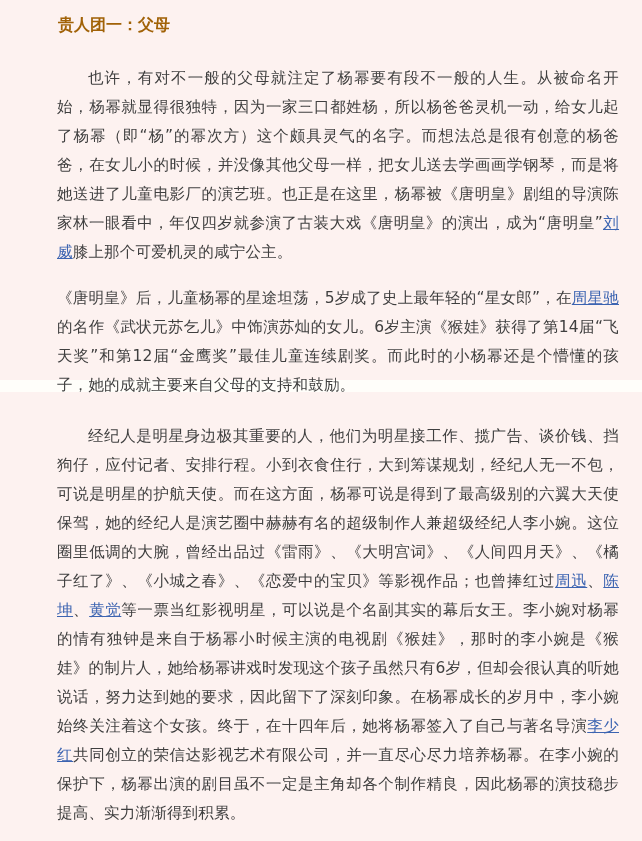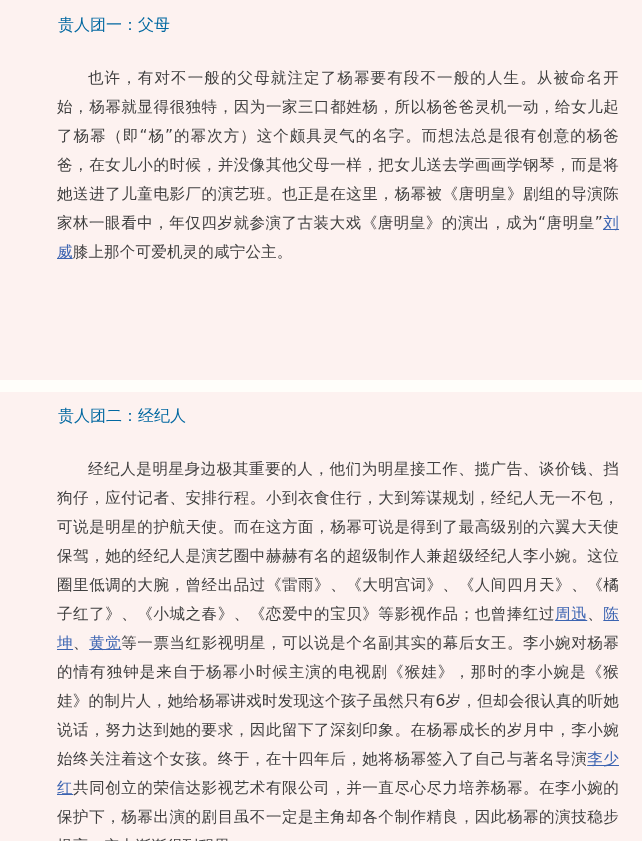--- a/index.html
+++ b/index.html
@@ -27,22 +27,22 @@
   }
   .divider {
     height: 12px;
     background: #fffefa;
   }
   h2.section-heading {
     margin: 0 0 28px 0;
     padding-left: 18px;
     font-size: 16px;
     line-height: 22px;
-    font-weight: normal;
-    color: #0369a1;
+    font-weight: bold;
+    color: #a16207;
   }
   p.para {
     margin: 17px;
     font-size: 15.5px;
     line-height: 29px;
     text-align: justify;
     color: #3f3f3f;
     letter-spacing: 0.2px;
   }
   p.para.indent {
@@ -54,23 +54,23 @@
     cursor: pointer;
   }
 </style>
 </head>
 <body>
 
 <div class="section section-1">
   <h2 class="section-heading">贵人团一：父母</h2>
   <div>
       <p class="para indent"><span>也许，有对不一般的父母就注定了杨幂要有段不一般的人生。从被命名开始，杨幂就显得很独特，因为一家三口都姓杨，所以杨爸爸灵机一动，给女儿起了杨幂（即“杨”的幂次方）这个颇具灵气的名字。而想法总是很有创意的杨爸爸，在女儿小的时候，并没像其他父母一样，把女儿送去学画画学钢琴，而是将她送进了儿童电影厂的演艺班。也正是在这里，杨幂被《唐明皇》剧组的导演陈家林一眼看中，年仅四岁就参演了古装大戏《唐明皇》的演出，成为“唐明皇”</span><a class="inline-link">刘威</a><span>膝上那个可爱机灵的咸宁公主。</span></p>
+      <p class="para"><span>《唐明皇》后，儿童杨幂的星途坦荡，5岁成了史上最年轻的“星女郎”，在</span><a class="inline-link">周星驰</a><span>的名作《武状元苏乞儿》中饰演苏灿的女儿。6岁主演《猴娃》获得了第14届“飞天奖”和第12届“金鹰奖”最佳儿童连续剧奖。而此时的小杨幂还是个懵懂的孩子，她的成就主要来自父母的支持和鼓励。</span></p>
     </div>
 </div>
 
 <div class="divider"></div>
 
 <div class="section section-2">
-  <h2 class="section-heading">贵人团二：经纪人</h2>
   <div>
       <p class="para indent"><span>经纪人是明星身边极其重要的人，他们为明星接工作、揽广告、谈价钱、挡狗仔，应付记者、安排行程。小到衣食住行，大到筹谋规划，经纪人无一不包，可说是明星的护航天使。而在这方面，杨幂可说是得到了最高级别的六翼大天使保驾，她的经纪人是演艺圈中赫赫有名的超级制作人兼超级经纪人李小婉。这位圈里低调的大腕，曾经出品过《雷雨》、《大明宫词》、《人间四月天》、《橘子红了》、《小城之春》、《恋爱中的宝贝》等影视作品；也曾捧红过</span><a class="inline-link">周迅</a><span>、</span><a class="inline-link">陈坤</a><span>、</span><a class="inline-link">黄觉</a><span>等一票当红影视明星，可以说是个名副其实的幕后女王。李小婉对杨幂的情有独钟是来自于杨幂小时候主演的电视剧《猴娃》，那时的李小婉是《猴娃》的制片人，她给杨幂讲戏时发现这个孩子虽然只有6岁，但却会很认真的听她说话，努力达到她的要求，因此留下了深刻印象。在杨幂成长的岁月中，李小婉始终关注着这个女孩。终于，在十四年后，她将杨幂签入了自己与著名导演</span><a class="inline-link">李少红</a><span>共同创立的荣信达影视艺术有限公司，并一直尽心尽力培养杨幂。在李小婉的保护下，杨幂出演的剧目虽不一定是主角却各个制作精良，因此杨幂的演技稳步提高、实力渐渐得到积累。</span></p>
     </div>
 </div>
 
 </body></html>

